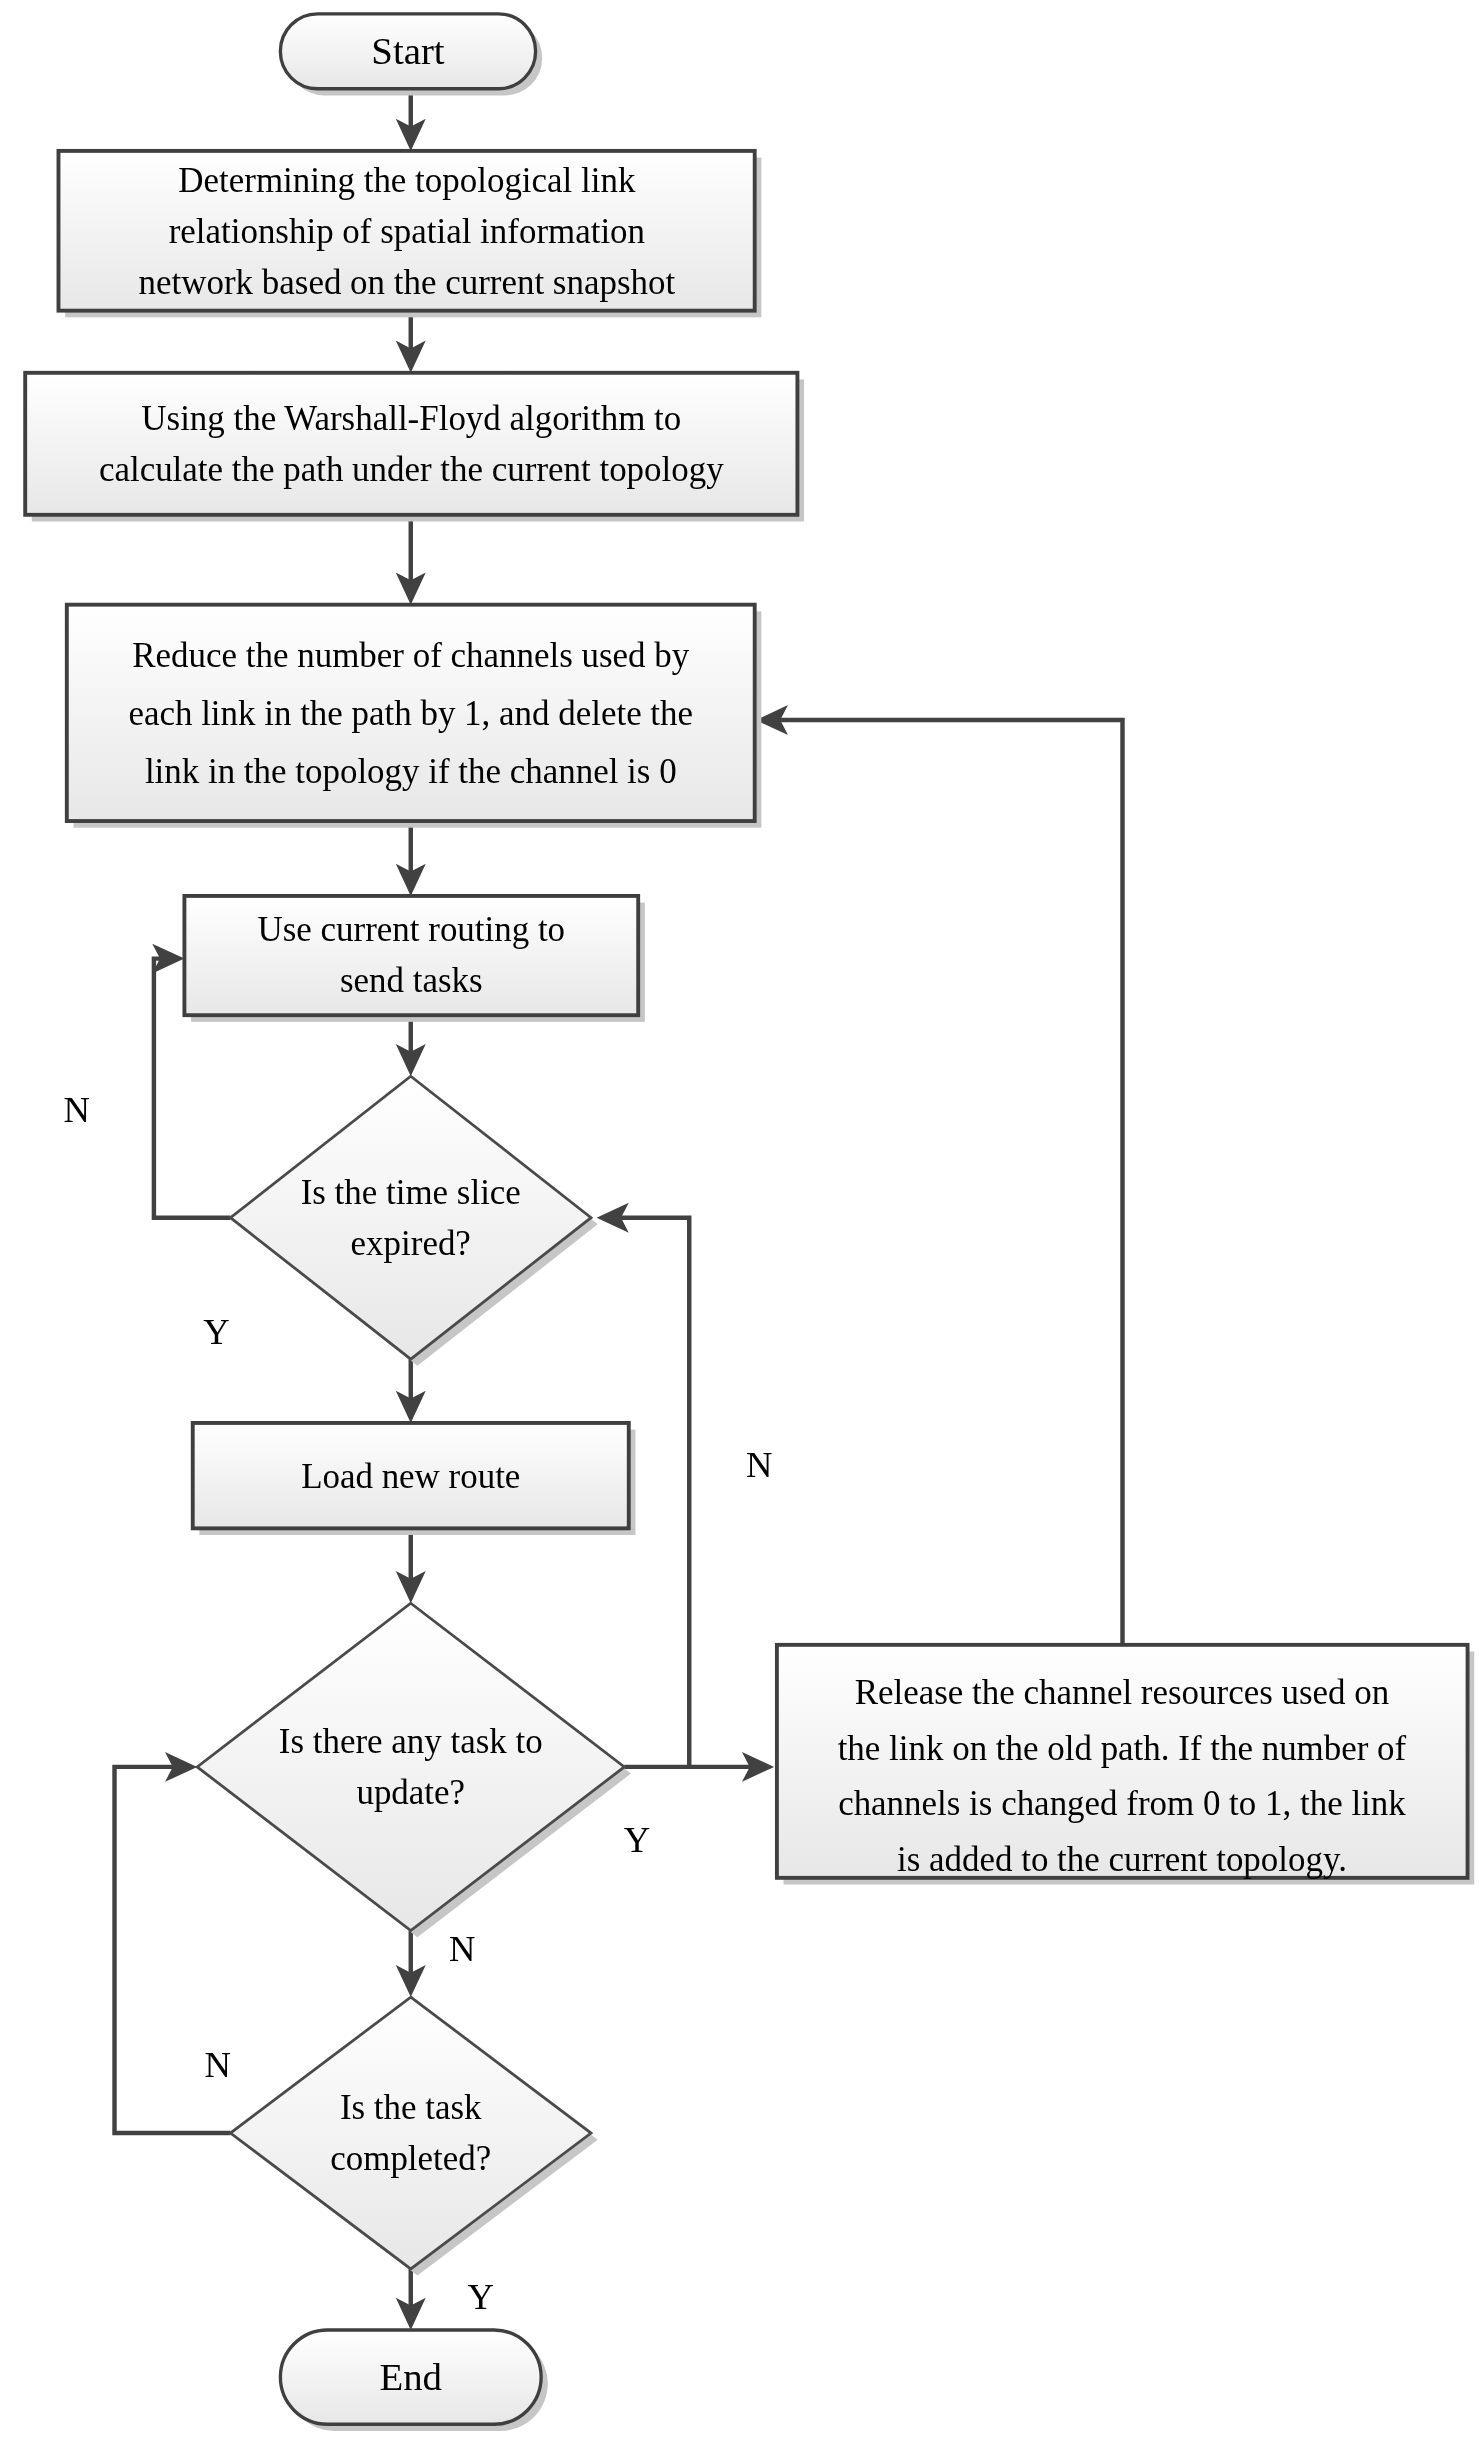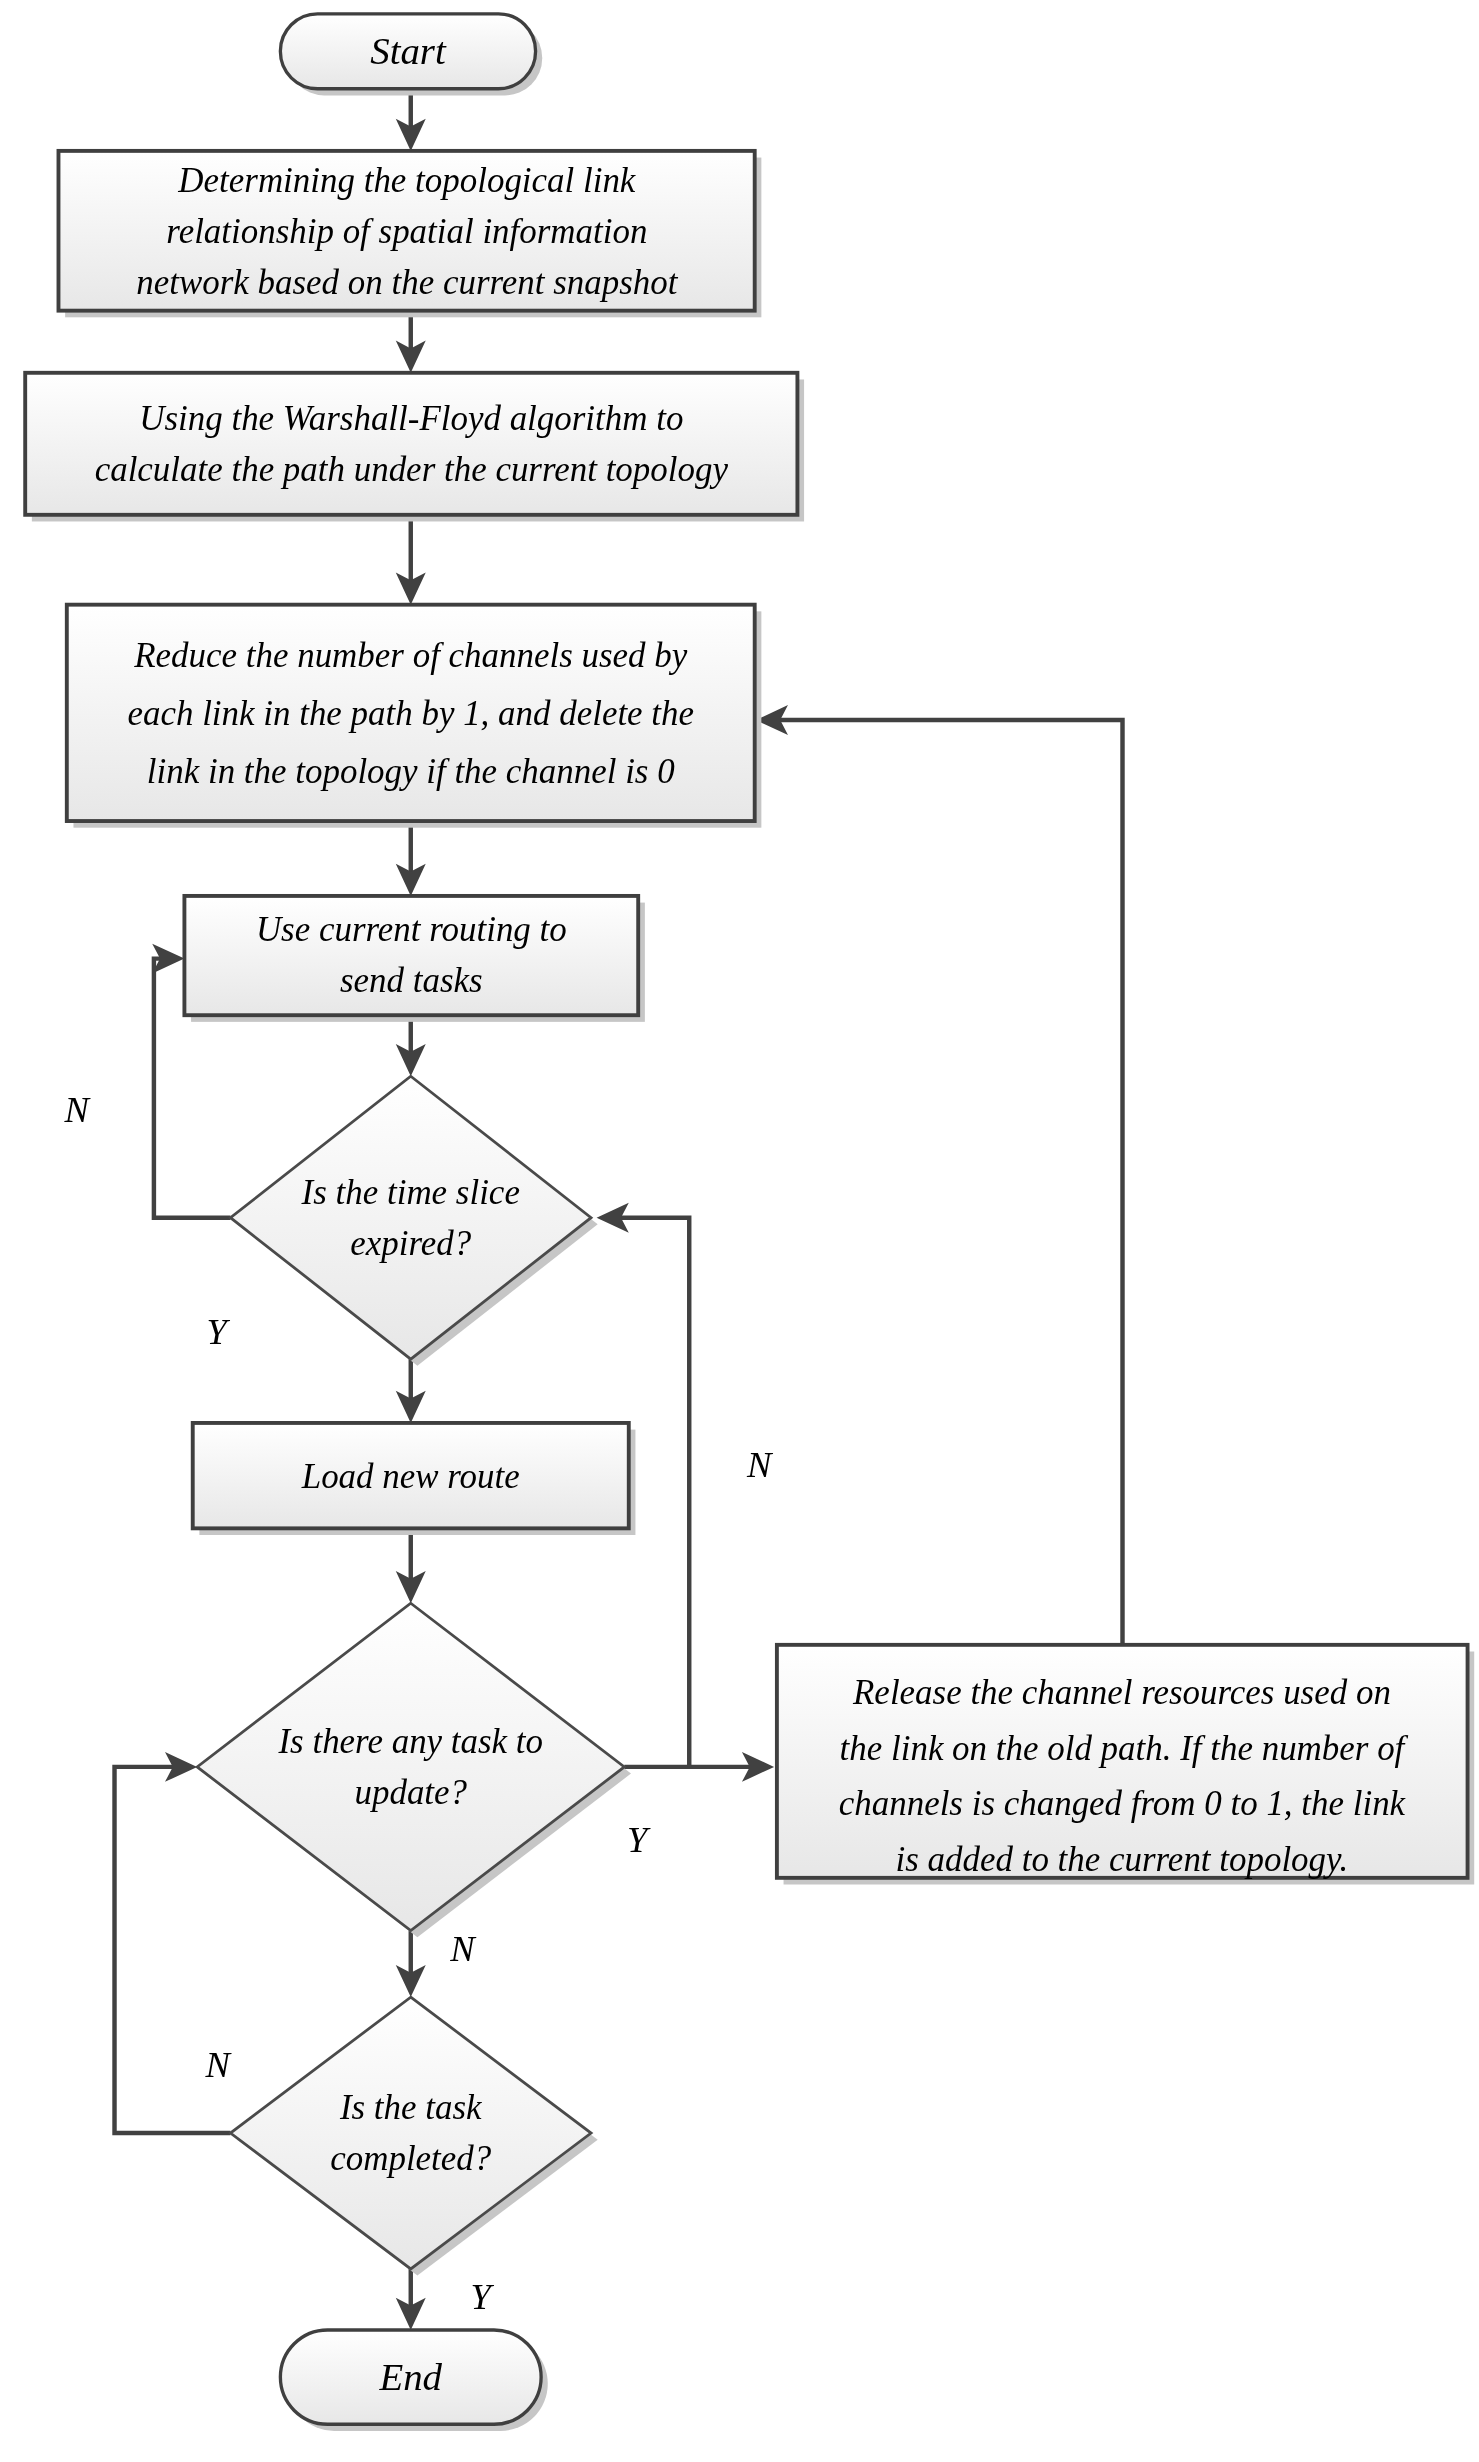--- a/index.html
+++ b/index.html
@@ -1,16 +1,16 @@
 <!DOCTYPE html>
 <html style="font-size:9px"><head>
 <meta charset="utf-8">
 <style>
   html,body{margin:0;padding:0;background:#ffffff;}
-  .page{width:1196px;height:2462px;background:#ffffff;position:relative;font-style:italic;}
+  .page{width:1196px;height:2462px;background:#ffffff;position:relative;}
   svg{display:block;}
   .shape{stroke:#3f3f3f;stroke-width:7;fill:url(#nodeFill);}
   .diamond{stroke:#4a4a4a;stroke-width:5;fill:url(#nodeFill);}
   .terminator{stroke:#3f3f3f;stroke-width:6;fill:url(#nodeFill);}
   .shadow{fill:#c6c6c6;stroke:none;}
   .conn{stroke:#414141;stroke-width:8;fill:none;stroke-linejoin:miter;}
   .head{fill:#414141;stroke:none;}
   .node-text{font-family:"Liberation Serif","DejaVu Serif",serif;font-size:63px;fill:#000000;text-anchor:middle;}
   .term-text{font-family:"Liberation Serif","DejaVu Serif",serif;font-size:70px;fill:#000000;text-anchor:middle;}
   .edge-label{font-family:"Liberation Serif","DejaVu Serif",serif;font-size:66px;fill:#000000;text-anchor:middle;}

